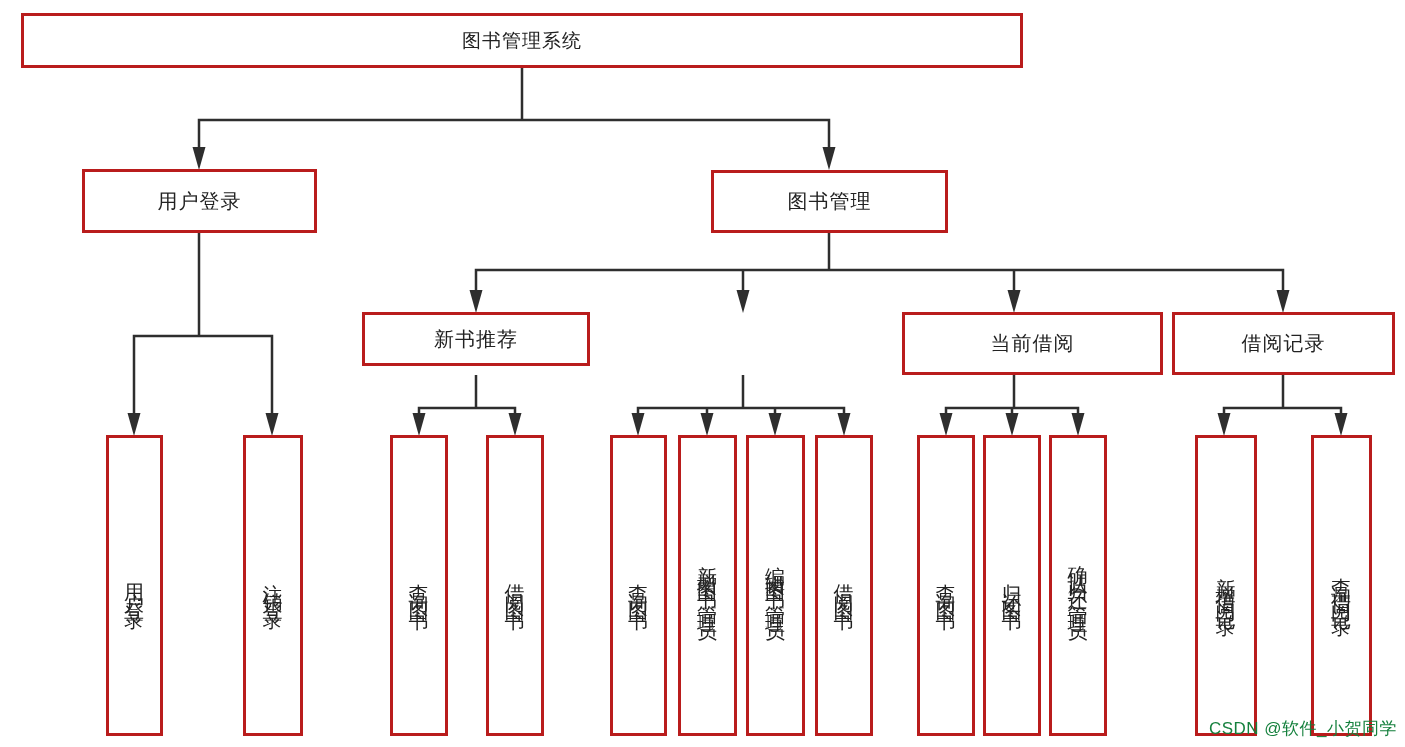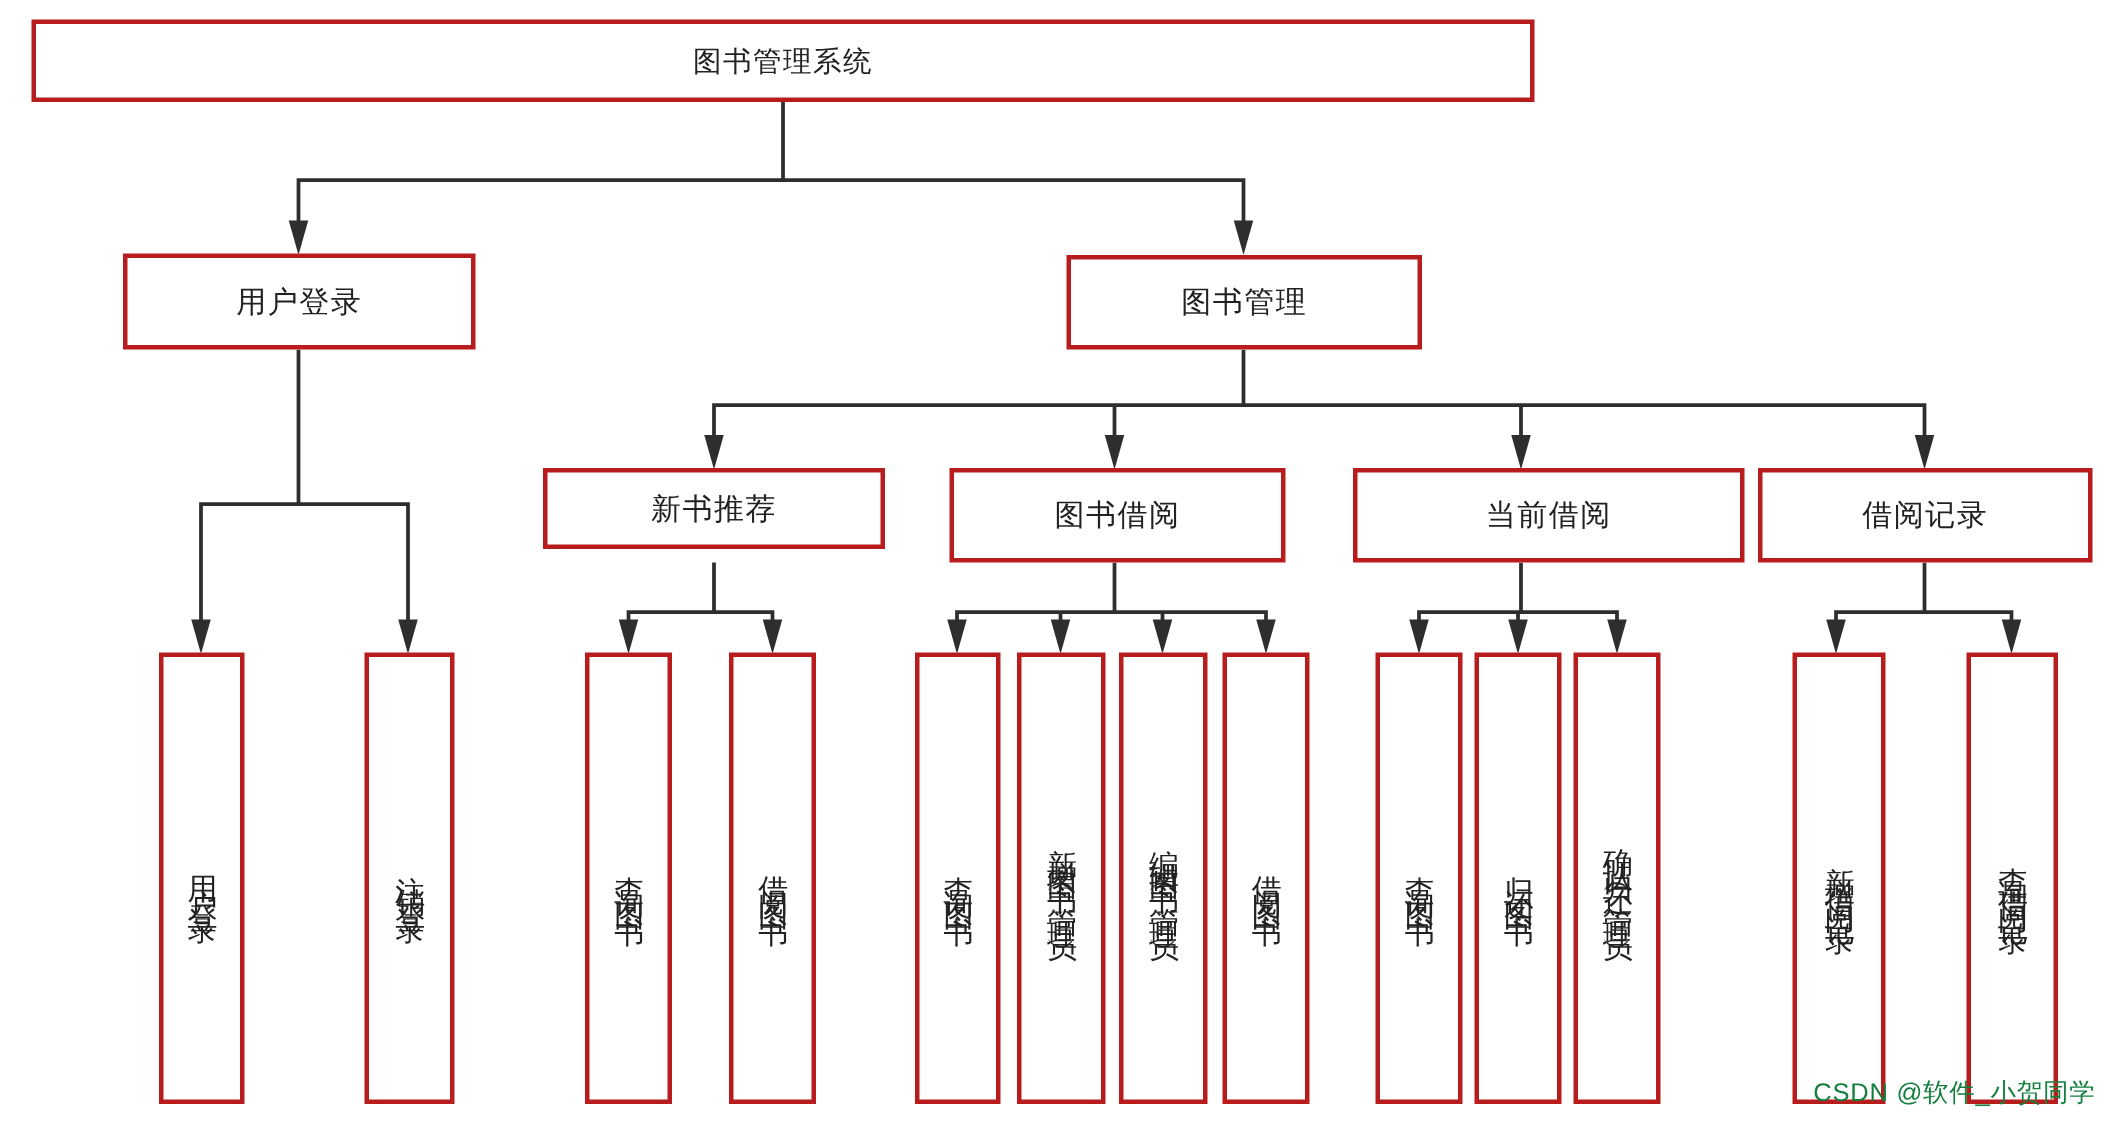--- a/index.html
+++ b/index.html
@@ -90,21 +90,20 @@
       <polygon points="1341,436 1334.5,413 1347.5,413"></polygon>
     </g>
   </svg>
 
   <div class="node h root" style="left:21px;top:13px;width:1002px;height:55px">图书管理系统</div>
 
   <div class="node h" style="left:82px;top:169px;width:235px;height:64px">用户登录</div>
   <div class="node h" style="left:711px;top:170px;width:237px;height:63px">图书管理</div>
 
   <div class="node h" style="left:362px;top:312px;width:228px;height:54px">新书推荐</div>
-  <div class="node h" style="left:633px;top:312px;width:224px;height:63px">图书借阅</div>
   <div class="node h" style="left:902px;top:312px;width:261px;height:63px">当前借阅</div>
   <div class="node h" style="left:1172px;top:312px;width:223px;height:63px">借阅记录</div>
 
   <div class="node v" style="left:106px;top:435px;width:57px;height:301px">用户登录</div>
   <div class="node v" style="left:243px;top:435px;width:60px;height:301px">注销登录</div>
 
   <div class="node v" style="left:390px;top:435px;width:58px;height:301px">查询图书</div>
   <div class="node v" style="left:486px;top:435px;width:58px;height:301px">借阅图书</div>
 
   <div class="node v" style="left:610px;top:435px;width:57px;height:301px">查询图书</div>

